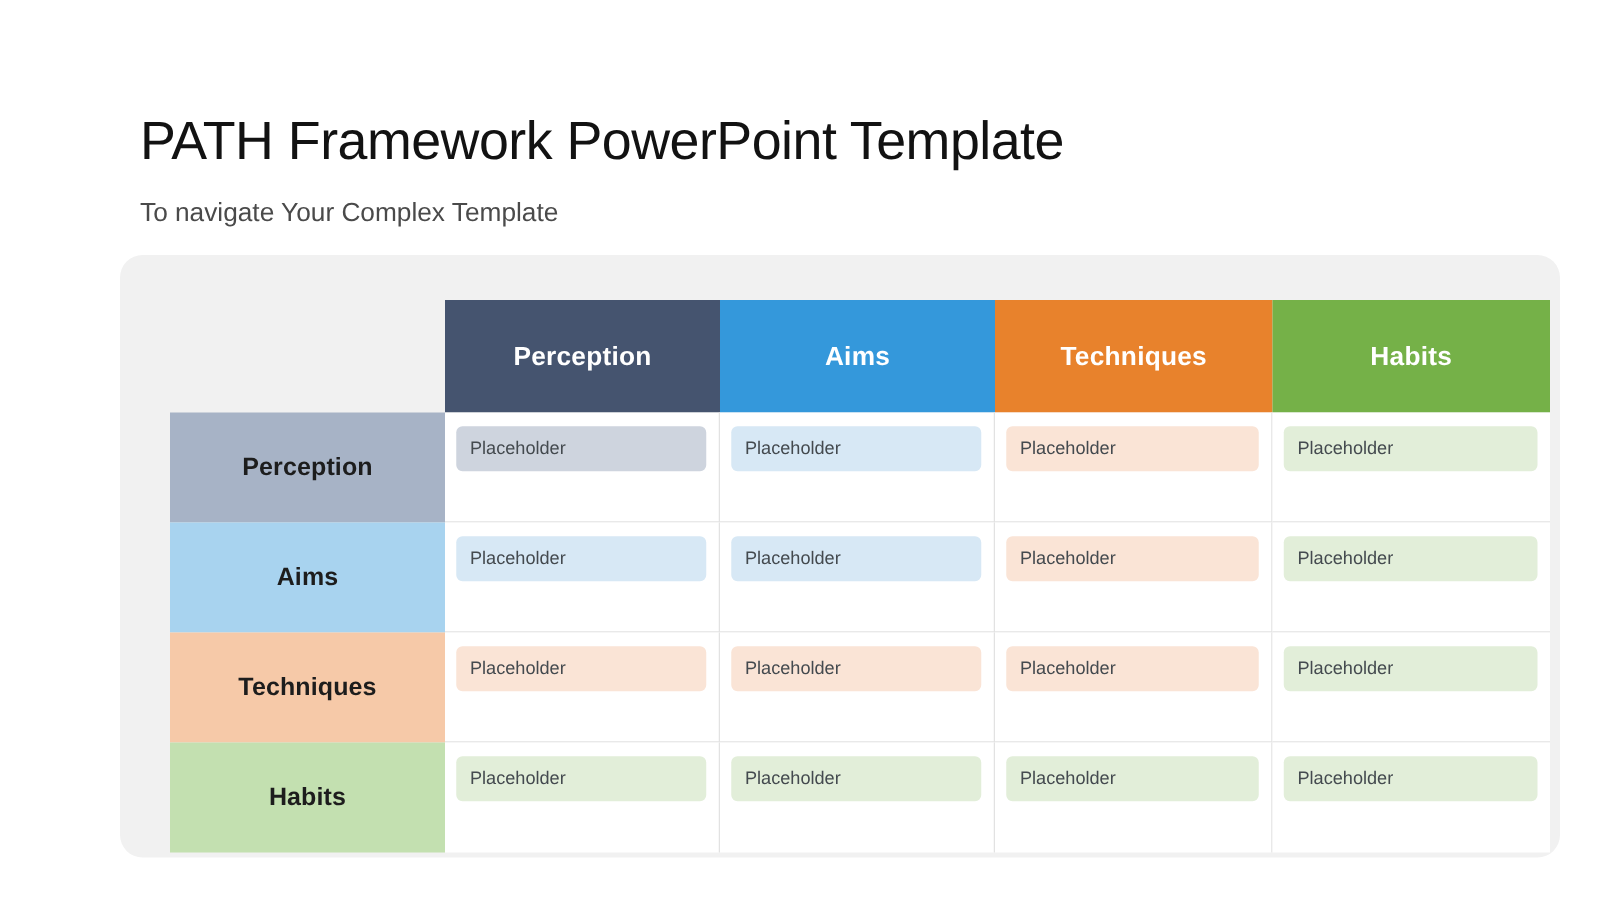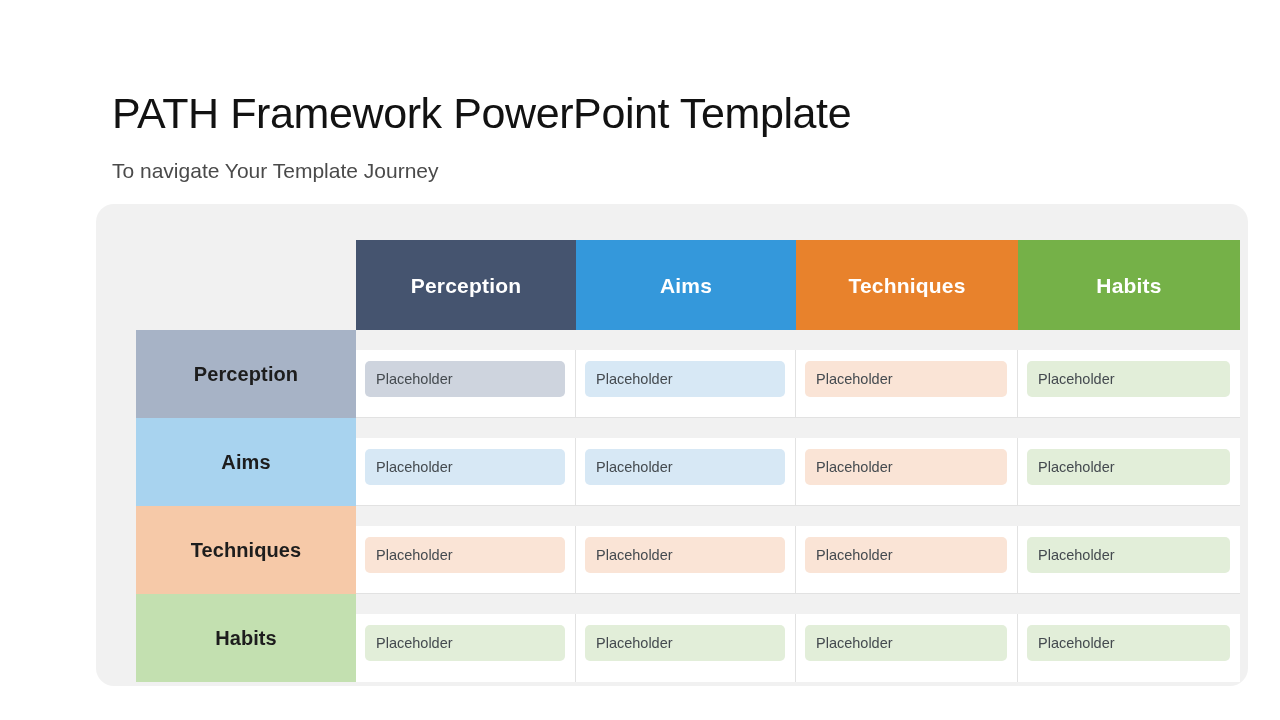--- a/index.html
+++ b/index.html
@@ -51,21 +51,20 @@
     display:flex; align-items:center; justify-content:center;
     color:#1d1d1d; font-size:20px; font-weight:bold;
     letter-spacing:0.1px; line-height:1;
   }
 
   .body-cell {
     background:#ffffff;
     border-right:1px solid #e2e2e2;
     border-bottom:1px solid #e2e2e2;
     padding:11px 10px 0 9px;
-    margin-top:20px;
   }
   .body-cell.last-col { border-right:none; }
   .body-cell.last-row { border-bottom:none; }
 
   .pill {
     width:100%; height:36px; border-radius:5px;
     display:flex; align-items:center;
     padding-left:11px;
     font-size:14.5px; color:#444a4f; line-height:1;
   }
@@ -76,21 +75,21 @@
   .tint-orange { background:#fae4d6; }
   .tint-green  { background:#e2eed9; }
 </style>
 </head>
 <body>
 
 <div class="slide">
 
   <div class="page-title">PATH Framework PowerPoint Template</div>
 
-  <div class="page-subtitle">To navigate Your Template Journey</div>
+  <div class="page-subtitle">To navigate Your Complex Template</div>
 
   <div class="matrix-card">
     <div class="matrix-grid" id="matrix-grid">
 
     <div class="corner-cell"></div>
         <div class="col-head" style="background: rgb(69, 84, 111);">Perception</div>
         <div class="col-head" style="background: rgb(52, 152, 219);">Aims</div>
         <div class="col-head" style="background: rgb(232, 130, 44);">Techniques</div>
         <div class="col-head" style="background: rgb(117, 177, 72);">Habits</div>
         <div class="row-head" style="background: rgb(167, 179, 198);">Perception</div>

